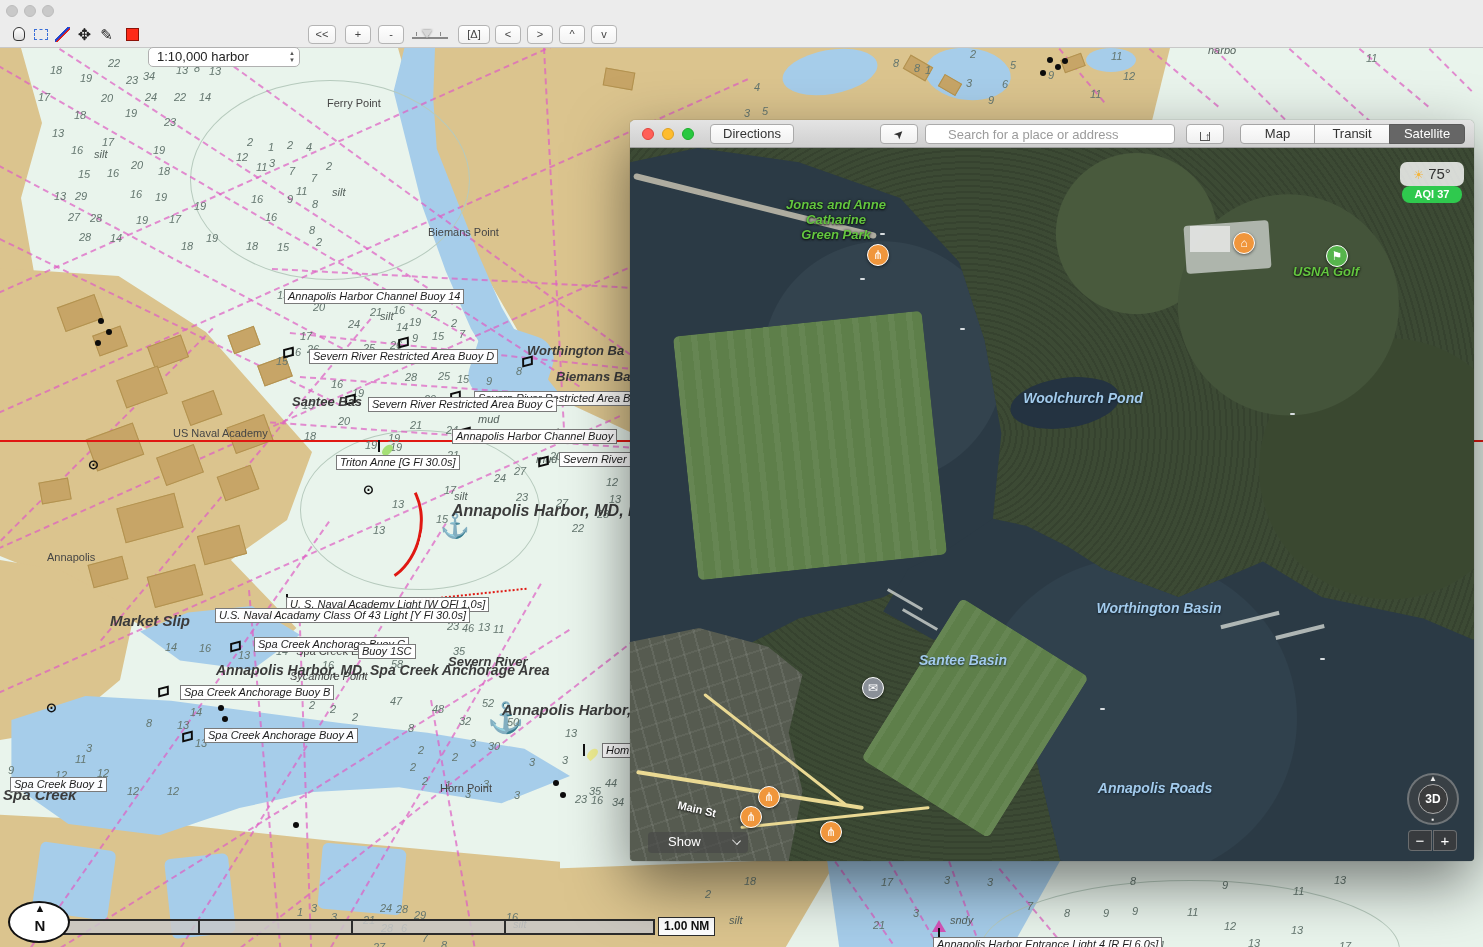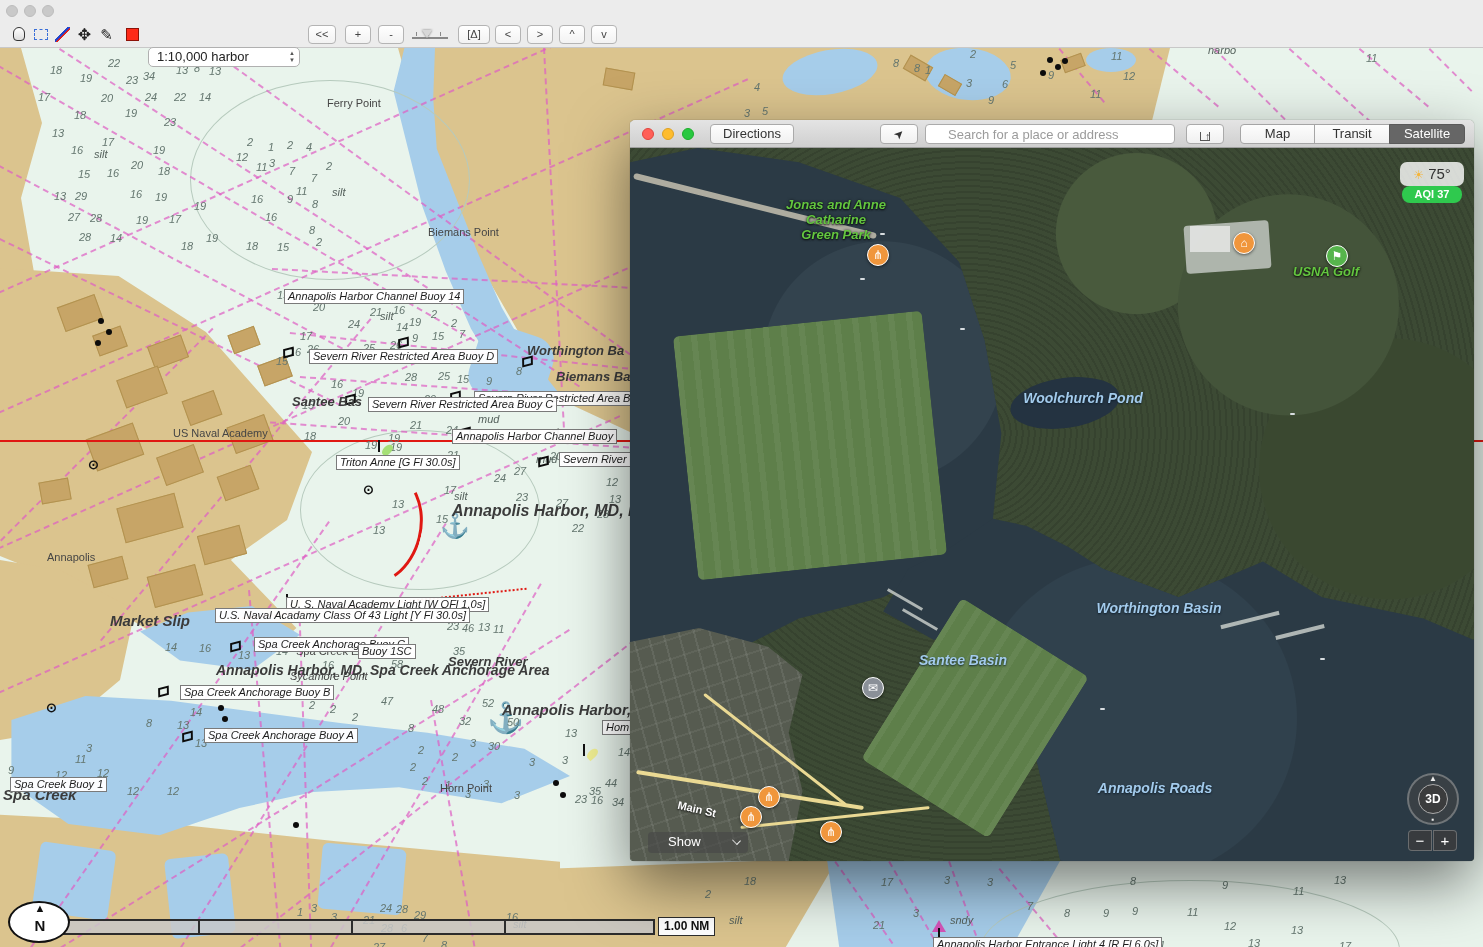--- a/index.html
+++ b/index.html
@@ -337,21 +337,21 @@
       <div class="depth" style="left: 462px; top: 622px;">46</div>
       <div class="depth" style="left: 478px; top: 621px;">13</div>
       <div class="depth" style="left: 493px; top: 623px;">11</div>
       <div class="depth" style="left: 393px; top: 637px;">33</div>
       <div class="depth" style="left: 453px; top: 645px;">35</div>
       <div class="depth" style="left: 391px; top: 658px;">58</div>
       <div class="depth" style="left: 482px; top: 697px;">52</div>
       <div class="depth" style="left: 322px; top: 659px;">16</div>
       <div class="depth" style="left: 238px; top: 649px;">13</div>
       <div class="depth" style="left: 276px; top: 645px;">14</div>
-      <div class="depth" style="left: 381px; top: 695px; font-style: italic;">47</div>
+      <div class="depth" style="left: 390px; top: 695px; font-style: italic;">47</div>
       <div class="depth" style="left: 432px; top: 703px;">48</div>
       <div class="depth" style="left: 507px; top: 716px;">50</div>
       <div class="depth" style="left: 459px; top: 715px;">32</div>
       <div class="depth" style="left: 488px; top: 740px;">30</div>
       <div class="depth" style="left: 565px; top: 727px;">13</div>
       <div class="depth" style="left: 418px; top: 744px;">2</div>
       <div class="depth" style="left: 470px; top: 737px;">3</div>
       <div class="depth" style="left: 452px; top: 751px;">2</div>
       <div class="depth" style="left: 422px; top: 775px;">2</div>
       <div class="depth" style="left: 445px; top: 779px;">1</div>
@@ -465,21 +465,21 @@
       <div class="blabel" style="left: 452px; top: 429px;">Annapolis Harbor Channel Buoy</div>
       <div class="blabel" style="left: 559px; top: 452px;">Severn River R</div>
       <div class="blabel" style="left: 336px; top: 455px;">Triton Anne [G Fl 30.0s]</div>
       <div class="blabel" style="left: 286px; top: 597px;">U. S. Naval Academy Light [W QFl 1.0s]</div>
       <div class="blabel" style="left: 215px; top: 608px;">U.S. Naval Acadamy Class Of 43 Light [Y Fl 30.0s]</div>
       <div class="blabel" style="left: 254px; top: 637px;">Spa Creek Anchorage Buoy C</div>
       <div class="blabel" style="left: 358px; top: 644px;">Buoy 1SC</div>
       <div class="blabel" style="left: 180px; top: 685px;">Spa Creek Anchorage Buoy B</div>
       <div class="blabel" style="left: 204px; top: 728px;">Spa Creek Anchorage Buoy A</div>
       <div class="blabel" style="left: 10px; top: 777px;">Spa Creek Buoy 1</div>
-      <div class="blabel" style="left: 602px; top: 720px; text-align: right;">Hom</div>
+      <div class="blabel" style="left: 602px; top: 743px; text-align: right;">Hom</div>
       <div class="blabel" style="left: 933px; top: 937px;">Annapolis Harbor Entrance Light 4 [R Fl 6.0s]</div>
     </div>
 </div>
 
 <div id="scalebar">
   <div class="div" style="left:151px;"></div>
     <div class="div" style="left:304px;"></div>
     <div class="div" style="left:457px;"></div>
 </div>
 <div id="scalelabel">1.00 NM</div>

